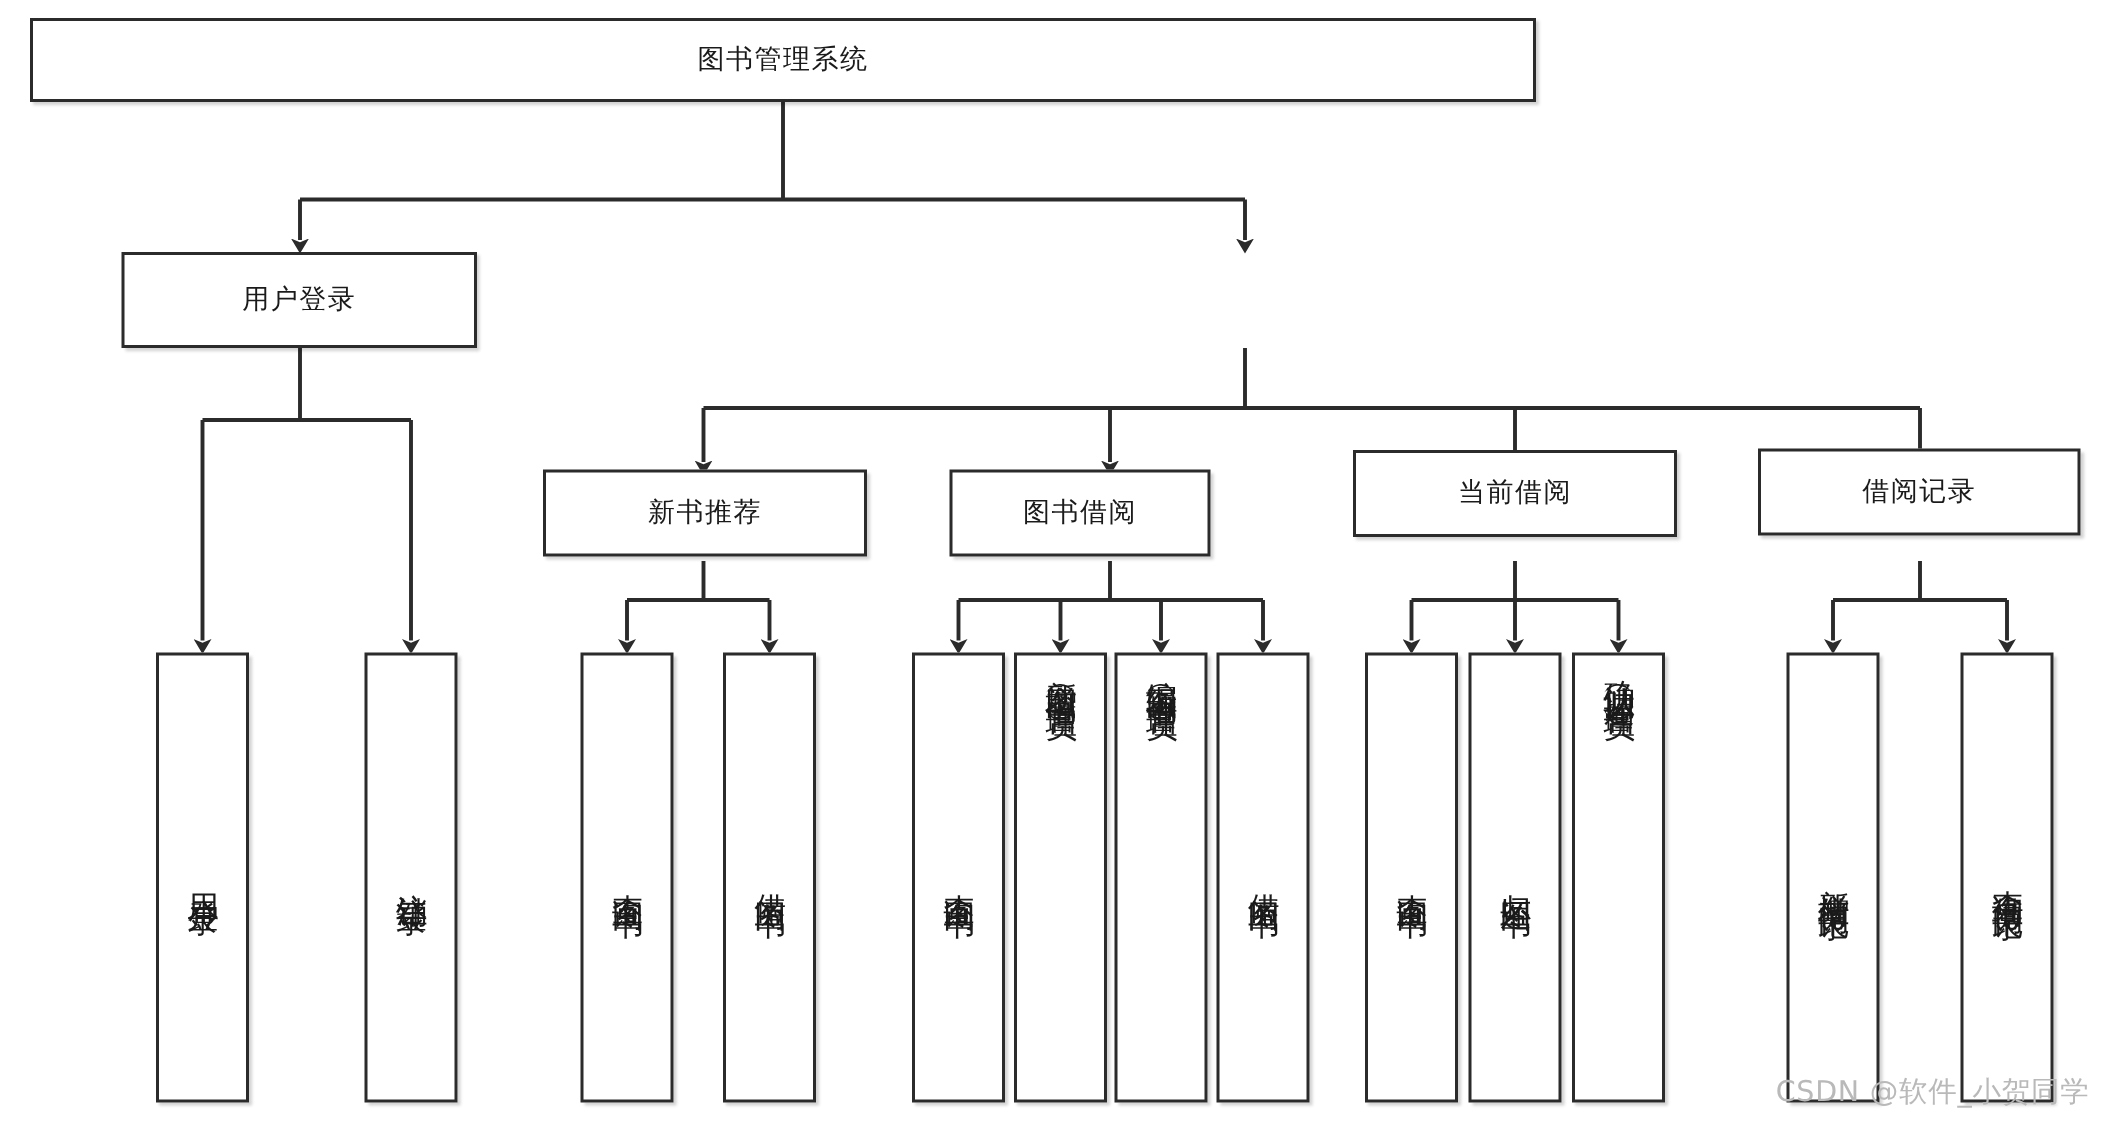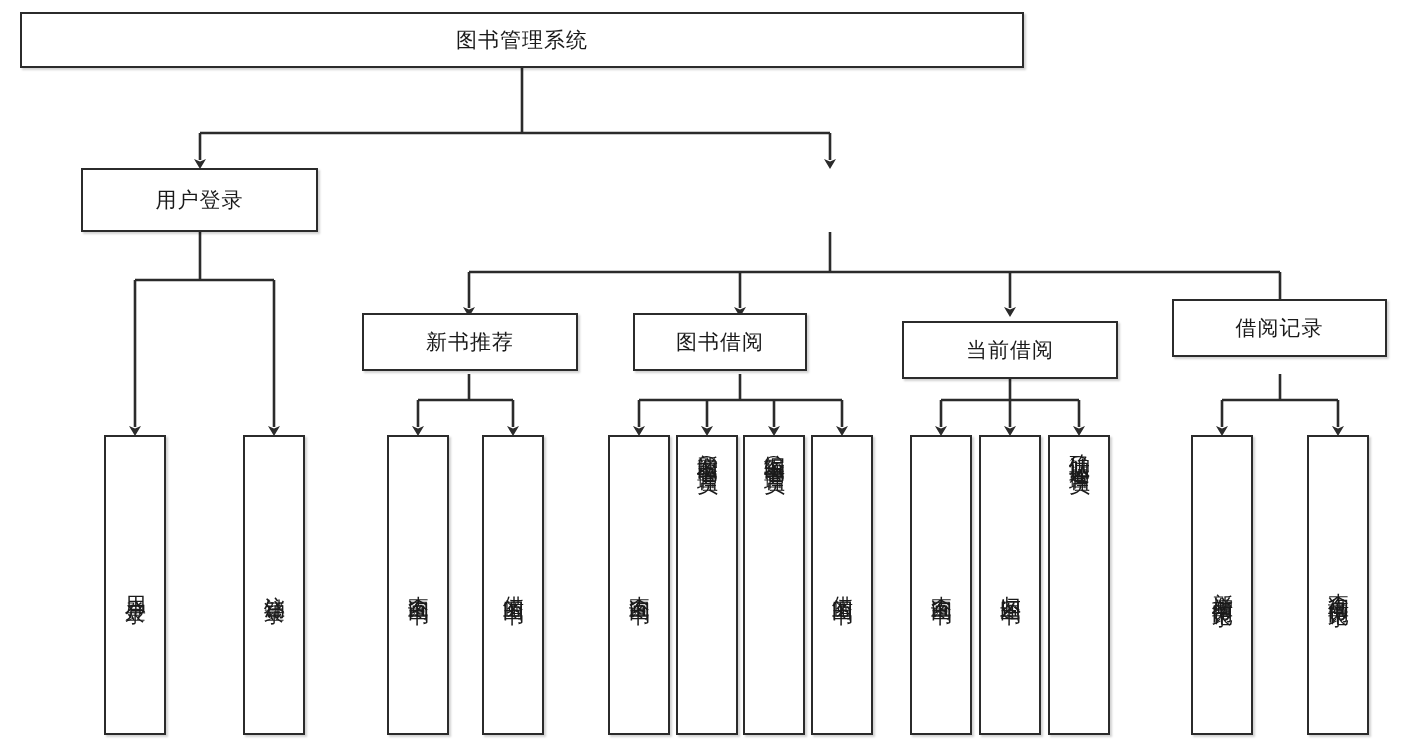--- a/index.html
+++ b/index.html
@@ -30,21 +30,21 @@
     border: 2px solid #2b2b2b;
     background: #ffffff;
     display: flex;
     align-items: center;
     justify-content: center;
     box-shadow: 2px 2px 2px rgba(0,0,0,0.18);
     z-index: 3;
   }
   .node-label {
     color: #1a1a1a;
-    font-size: 21px;
+    font-size: 18px;
     line-height: 1.25;
     letter-spacing: 1px;
     white-space: nowrap;
     text-align: center;
   }
   .node-box.leaf {
     align-items: flex-start;
     padding-top: 0;
   }
   .node-box.leaf .node-label {
@@ -135,21 +135,21 @@
 
 
   <div class="node-box" style="left:362px; top:313px; width:216px; height:58px;">
     <span class="node-label">新书推荐</span>
   </div>
 
   <div class="node-box" style="left:633px; top:313px; width:174px; height:58px;align-items:center;">
     <span class="node-label">图书借阅</span>
   </div>
 
-  <div class="node-box" style="left:902px; top:321px; width:216px; height:58px;">
+  <div class="node-box" style="left:902px; top:300px; width:216px; height:58px;">
     <span class="node-label">当前借阅</span>
   </div>
 
   <div class="node-box" style="left:1172px; top:299px; width:215px; height:58px;">
     <span class="node-label">借阅记录</span>
   </div>
 
   <div class="node-box leaf centered" style="left:104px; top:435px; width:62px; height:300px;">
     <span class="node-label">用户登录</span>
   </div>
@@ -195,14 +195,15 @@
   </div>
 
   <div class="node-box leaf centered" style="left:1191px; top:435px; width:62px; height:300px;">
     <span class="node-label">新增借阅记录</span>
   </div>
 
   <div class="node-box leaf centered" style="left:1307px; top:435px; width:62px; height:300px;">
     <span class="node-label">查询借阅记录</span>
   </div>
 
+  <div class="watermark">CSDN @软件_小贺同学</div>
 
 </div>
 
 </body></html>

